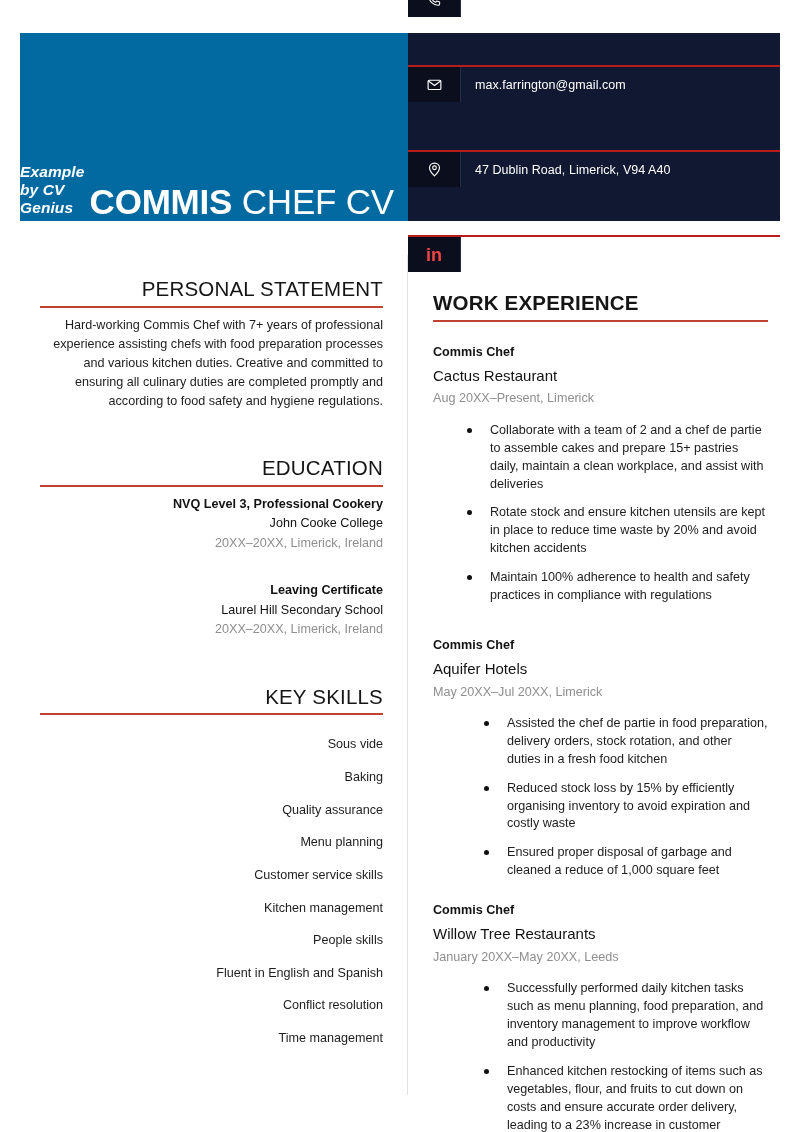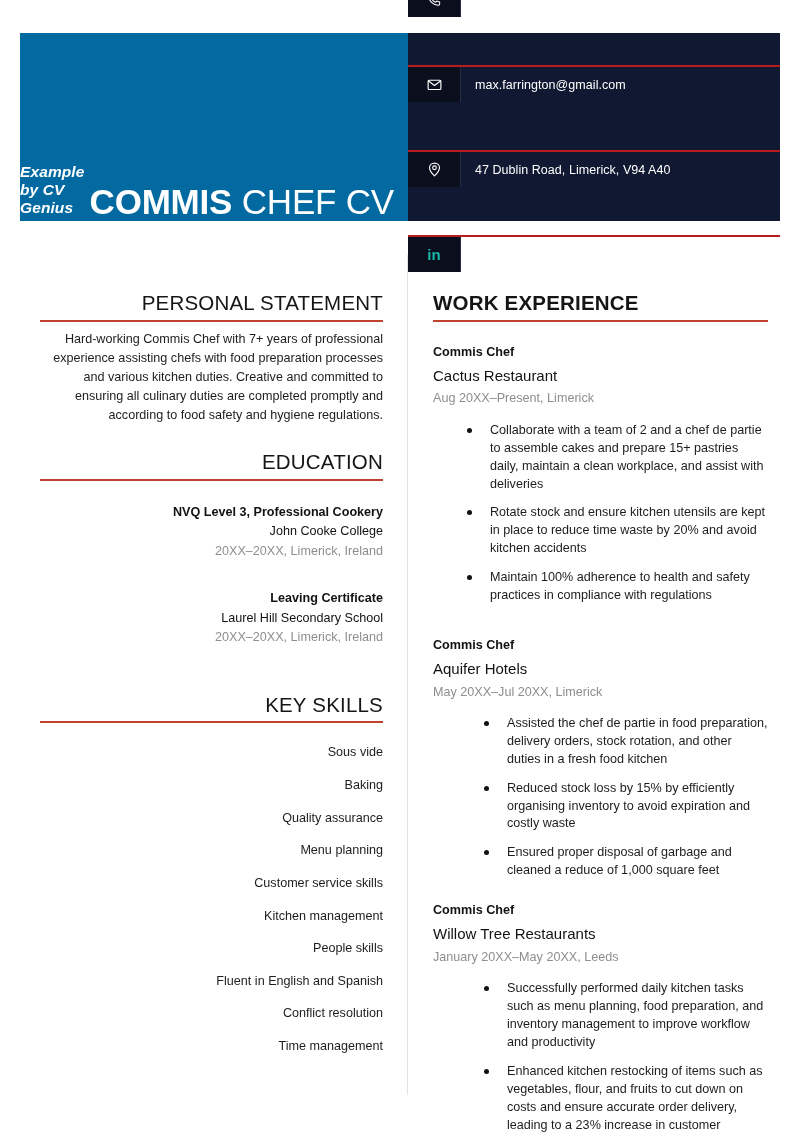--- a/index.html
+++ b/index.html
@@ -87,22 +87,22 @@
   }
   .contact-icon svg { display: block; }
   .contact-text {
     color: #ffffff;
     font-size: 12.5px;
     padding-left: 14px;
     letter-spacing: 0.05px;
     white-space: nowrap;
   }
   .li-glyph {
-    color: #14b8a6;
-    font-size: 15px;
+    color: #ef4444;
+    font-size: 18px;
     font-weight: bold;
     line-height: 1;
     font-family: "Liberation Sans", sans-serif;
   }
 
   
   .columns {
     position: absolute;
     left: 0;
     top: 255px;
@@ -112,21 +112,21 @@
     position: absolute;
     left: 407px;
     top: 255px;
     width: 1px;
     height: 840px;
     background: #e2e2e2;
   }
   .col-left {
     position: absolute;
     left: 40px;
-    top: 16px;
+    top: 2px;
     width: 343px;
     text-align: right;
   }
   .col-right {
     position: absolute;
     left: 433px;
     top: 0;
     width: 335px;
     text-align: left;
   }
@@ -138,33 +138,33 @@
     letter-spacing: 0.2px;
     color: #151515;
     padding-bottom: 5px;
     border-bottom: 2px solid #c1432f;
     line-height: 1.15;
   }
   .col-left .section-heading { text-align: right; }
   .col-right .section-heading { text-align: left; }
 
   .sec-personal { margin-top: 20px; }
-  .sec-education { margin-top: 25px; }
+  .sec-education { margin-top: 45px; }
   .sec-skills { margin-top: 45px; }
   .sec-work { margin-top: 36px; font-weight: bold; }
 
   
   .summary {
     margin-top: 8px;
     font-size: 12.6px;
     line-height: 1.52;
     color: #1d1d1d;
     text-align: right;
   }
-  .edu-entry { margin-top: 22px; }
+  .edu-entry { margin-top: 8px; }
   .edu-entry.second { margin-top: 28px; }
   .edu-degree {
     font-size: 12.6px;
     font-weight: bold;
     color: #121212;
     line-height: 1.55;
   }
   .edu-school {
     font-size: 12.6px;
     color: #121212;

